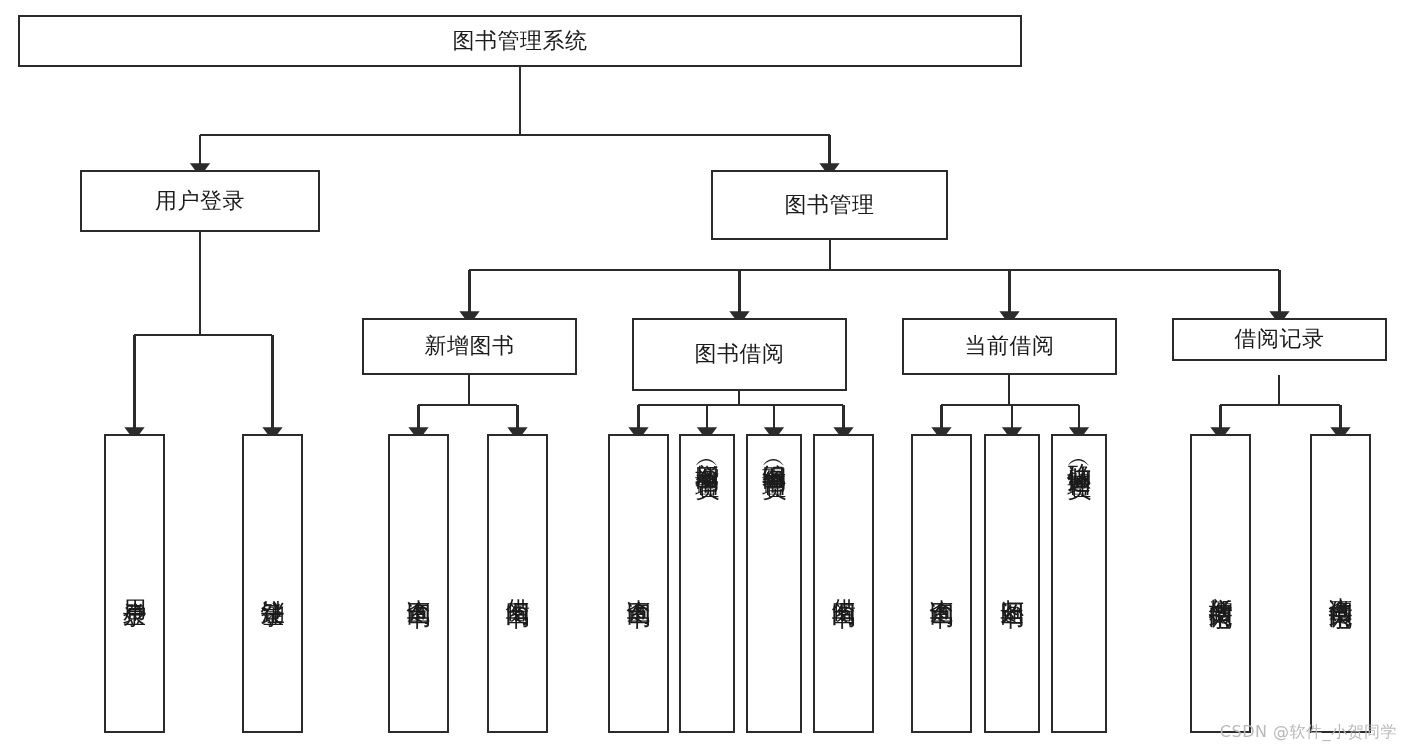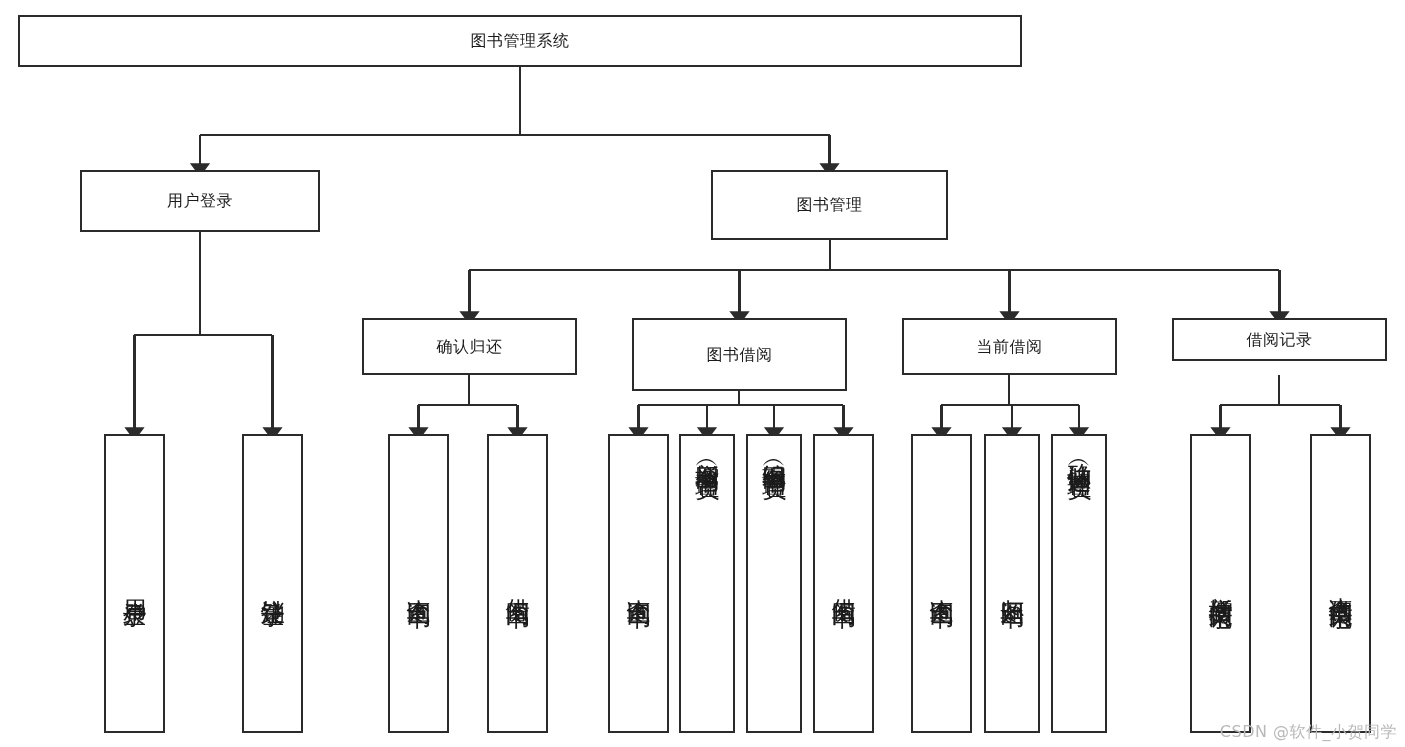--- a/index.html
+++ b/index.html
@@ -30,21 +30,21 @@
     position: absolute;
     box-sizing: border-box;
     border: 2.5px solid #2b2b2b;
     background: #ffffff;
     display: flex;
     align-items: center;
     justify-content: center;
     overflow: hidden;
   }
   .node.horiz .label {
-    font-size: 16px;
+    font-size: 22px;
     line-height: 1.1;
     letter-spacing: 0.5px;
     white-space: nowrap;
     color: #1b1b1b;
   }
   .node.vert {
     align-items: flex-start;
     justify-content: center;
     padding-top: 8px;
   }
@@ -125,21 +125,21 @@
 
   <div class="node horiz" style="left: 80px; top: 170px; width: 240px; height: 62px;">
     <span class="label">用户登录</span>
   </div>
 
   <div class="node horiz" style="left: 711px; top: 170px; width: 237px; height: 70px;">
     <span class="label">图书管理</span>
   </div>
 
   <div class="node horiz" style="left: 362px; top: 318px; width: 215px; height: 57px;">
-    <span class="label">确认归还</span>
+    <span class="label">新增图书</span>
   </div>
 
   <div class="node horiz" style="left: 632px; top: 318px; width: 215px; height: 73px;">
     <span class="label">图书借阅</span>
   </div>
 
   <div class="node horiz" style="left: 902px; top: 318px; width: 215px; height: 57px;">
     <span class="label">当前借阅</span>
   </div>
 

